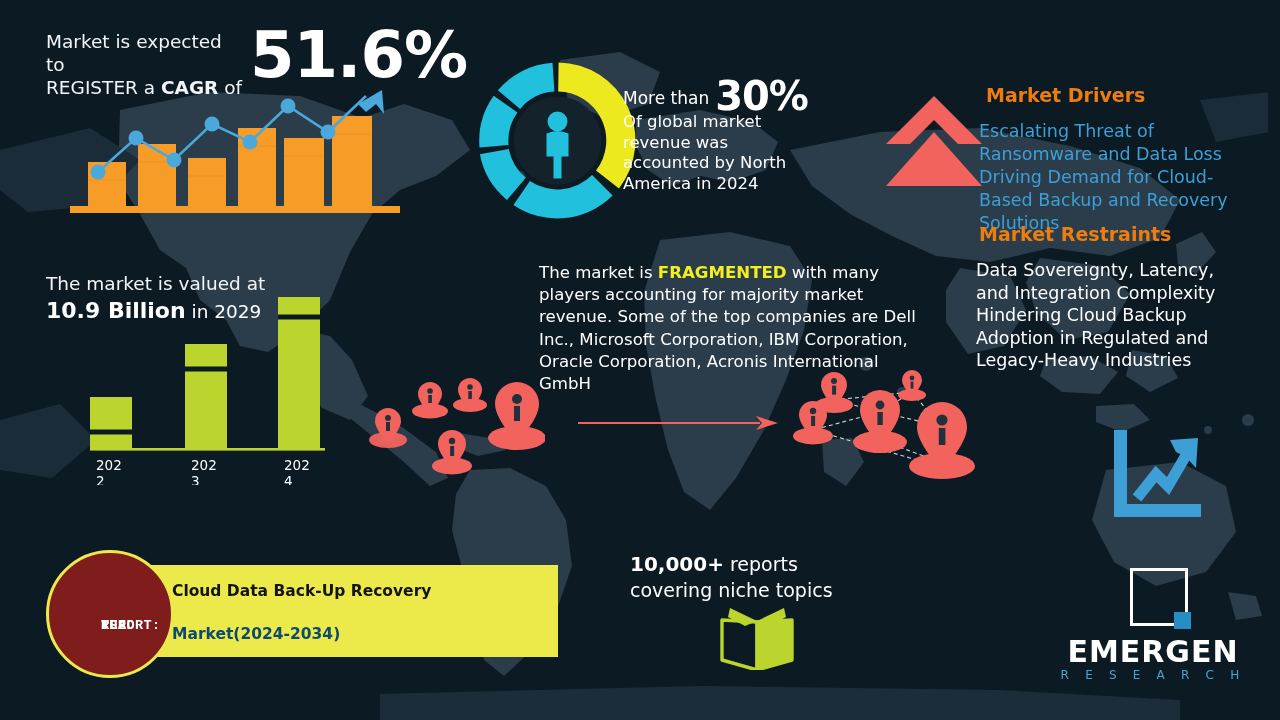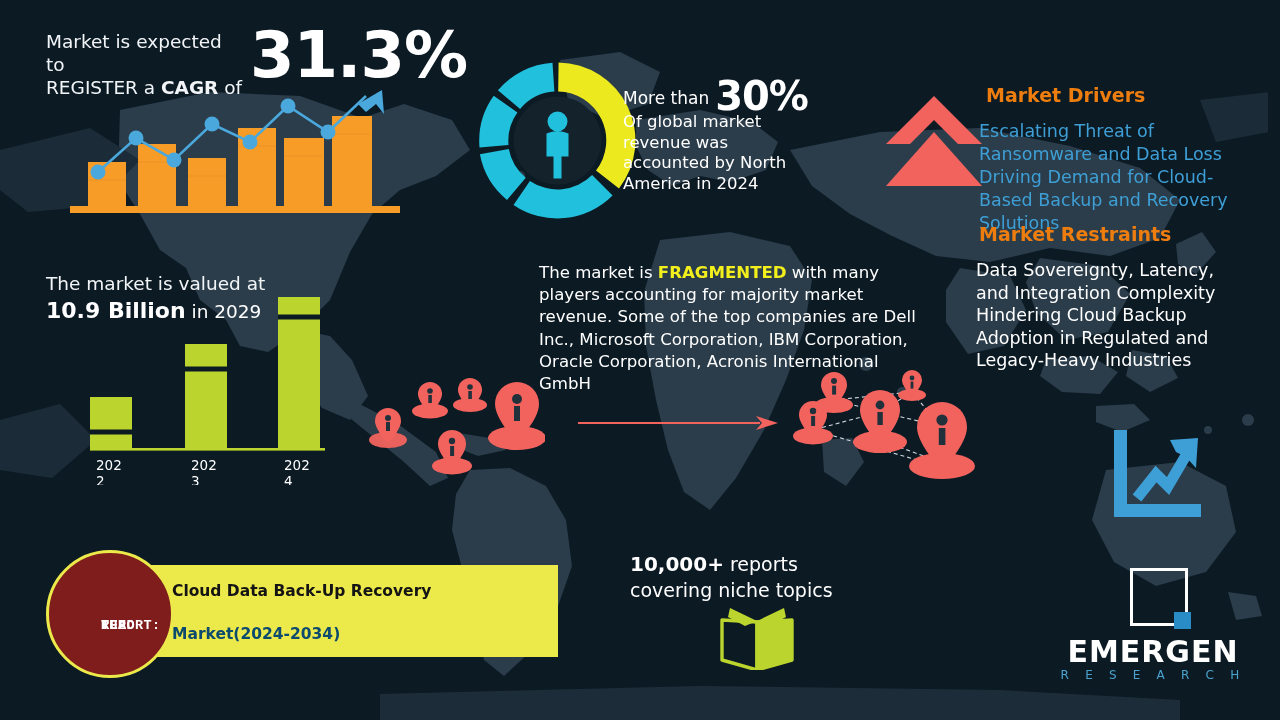--- a/index.html
+++ b/index.html
@@ -138,21 +138,21 @@
         <path d="M0,420 L60,404 L96,440 L52,478 L0,470 Z"></path>
         <path d="M1200,100 L1270,92 L1280,130 L1216,142 Z"></path>
       </g>
     </svg>
   </div>
 
   <div class="abs nosel" id="cagr-block">
     <div id="cagr-lines">
       <div>Market is expected to</div>
       <div><span>REGISTER a </span><b>CAGR</b><span> of</span></div>
-    </div><span id="cagr-value">31.3%</span>
+    </div><span id="cagr-value">51.6%</span>
   </div>
 
   <div class="abs" id="topchart">
     <svg viewBox="0 0 345 130" width="345" height="130" aria-hidden="true">
 
       <g fill="#f89c28">
         <rect x="18" y="74" width="38" height="44"></rect>
         <rect x="68" y="56" width="38" height="62"></rect>
         <rect x="118" y="70" width="38" height="48"></rect>
         <rect x="168" y="40" width="38" height="78"></rect>

